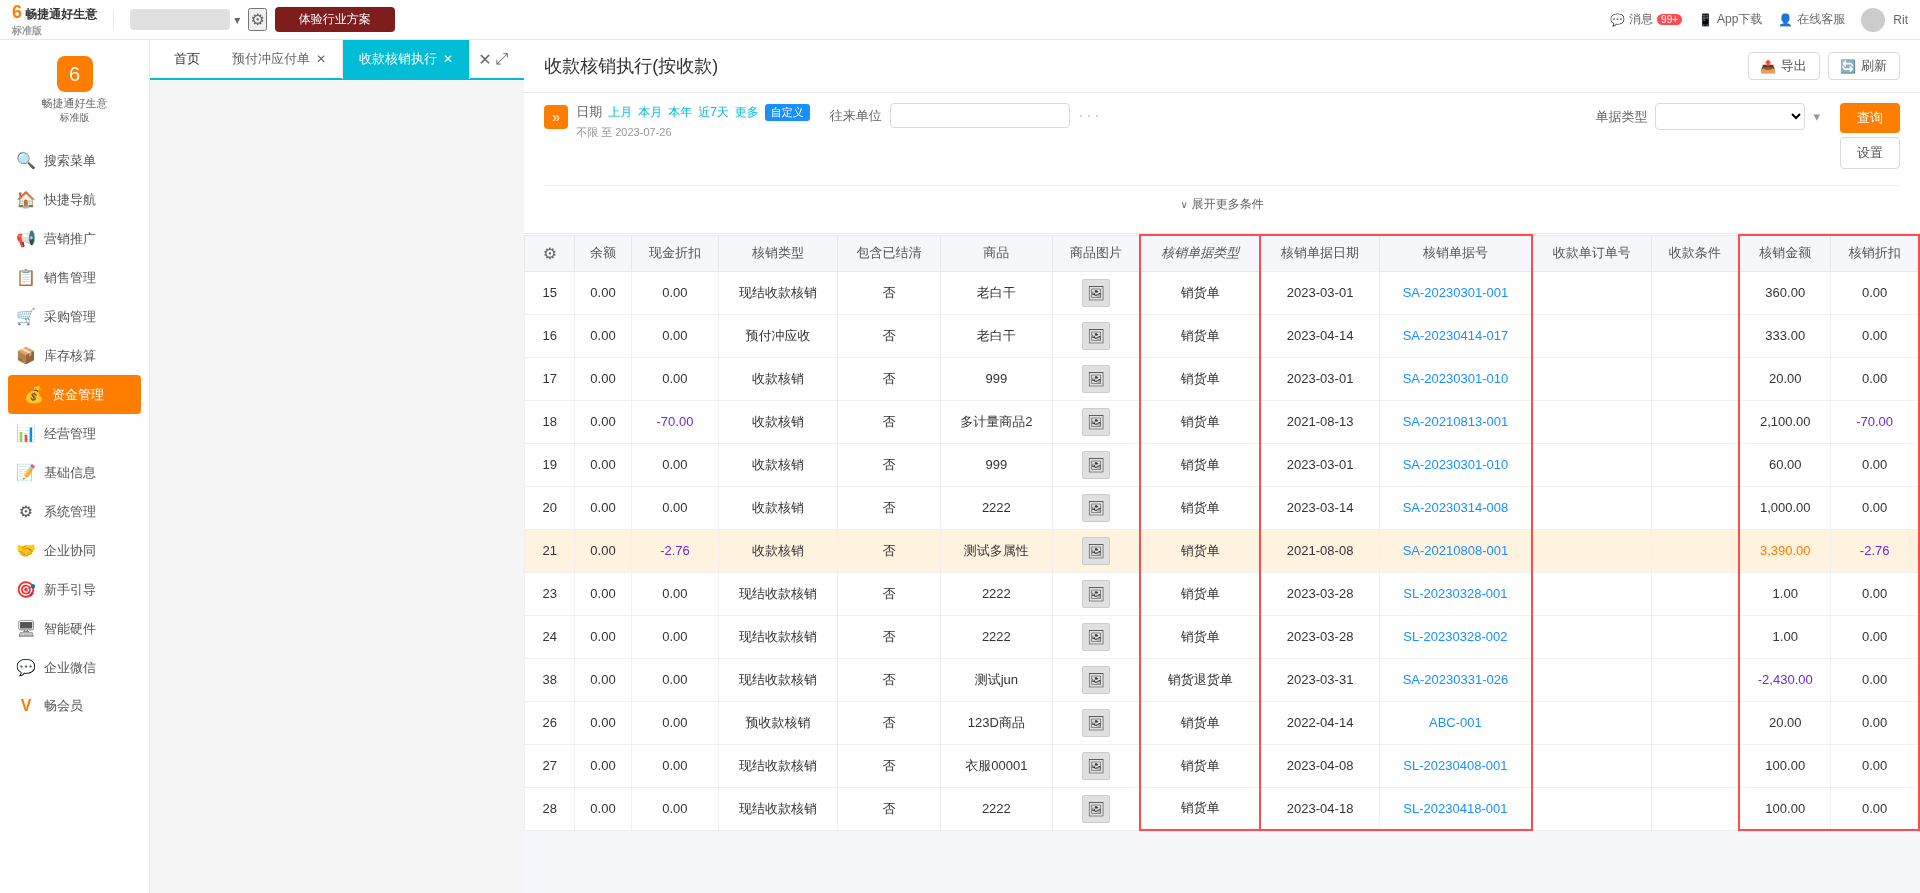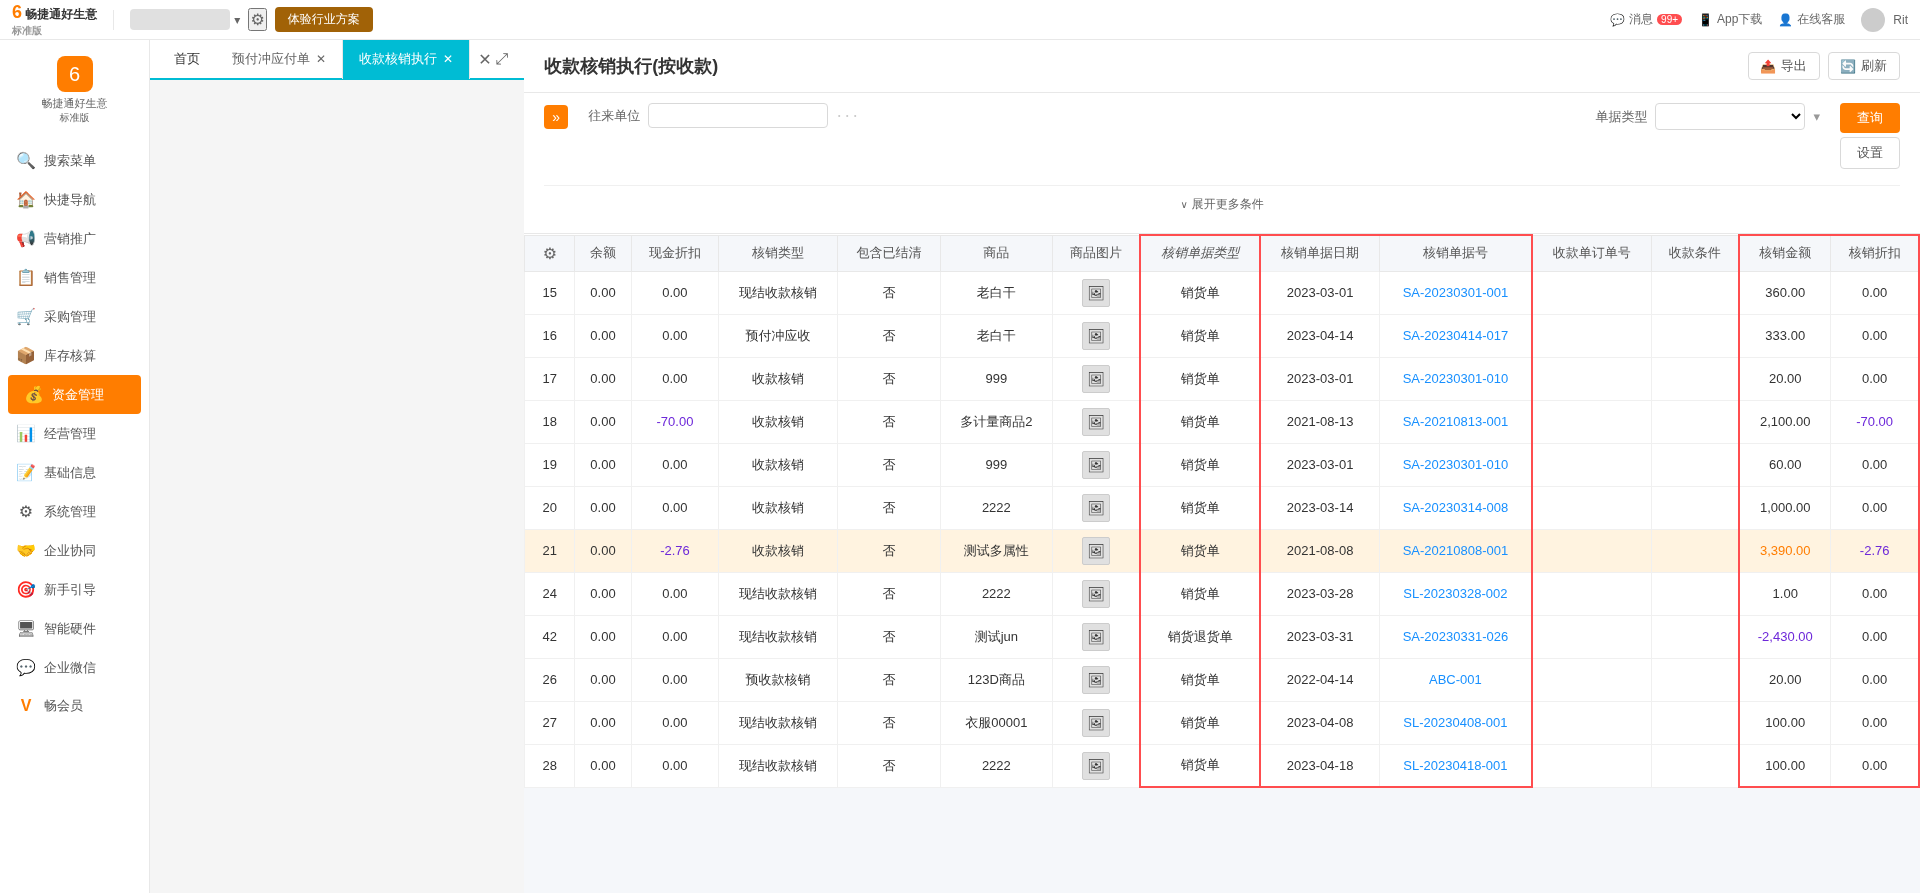--- a/index.html
+++ b/index.html
@@ -13,24 +13,24 @@
       align-items: center;
       padding: 0 12px;
       border-bottom: 1px solid #e8e8e8;
       justify-content: space-between;
     }
     .top-bar-left { display: flex; align-items: center; gap: 8px; }
     .top-bar-logo { color: #ff7d00; font-weight: bold; font-size: 12px; }
     .top-bar-dropdown { display: flex; align-items: center; gap: 4px; color: #666; font-size: 12px; cursor: pointer; }
     .top-bar-gear { color: #666; cursor: pointer; font-size: 16px; }
     .btn-orange-outline {
-      background: #a16207;
+      background: #7f1d1d;
       color: #fff;
       border: none;
-      padding: 4px 13px;
+      padding: 4px 24px;
       border-radius: 4px;
       cursor: pointer;
       font-size: 12px;
     }
     .top-bar-right { display: flex; align-items: center; gap: 16px; font-size: 12px; color: #666; }
     .badge { background: #ff4d4f; color: #fff; border-radius: 10px; padding: 0 4px; font-size: 10px; }
     .user-avatar { width: 24px; height: 24px; border-radius: 50%; background: #ccc; }
 
     
     .main-layout { display: flex; height: calc(893px - 40px); }
@@ -109,21 +109,21 @@
 
     
     .page-header {
       background: #fff;
       padding: 12px 20px;
       display: flex;
       align-items: center;
       justify-content: space-between;
       border-bottom: 1px solid #e8e8e8;
     }
-    .page-title { font-size: 18px; font-weight: bold; color: #333; }
+    .page-title { font-size: 18px; font-weight: normal; color: #333; }
     .page-header-actions { display: flex; gap: 8px; }
     .btn-action {
       display: flex; align-items: center; gap: 4px;
       padding: 4px 12px;
       border: 1px solid #d9d9d9;
       border-radius: 4px;
       background: #fff;
       cursor: pointer;
       font-size: 13px;
       color: #555;
@@ -418,20 +418,32 @@
             <span>刷新</span>
           </button>
         </div>
       </div>
 
       <div class="filter-section">
         <div class="filter-main-row">
 
           <div style="display:flex;align-items:flex-start;gap:8px;">
             <button style="background:#ff7d00;color:#fff;border:none;border-radius:4px;padding:4px 8px;cursor:pointer;font-size:14px;margin-top:2px;">»</button>
+            <div class="filter-date-group">
+              <div class="filter-date-btns">
+                <span class="filter-label-text">日期</span>
+                <button class="date-btn">上月</button>
+                <button class="date-btn">本月</button>
+                <button class="date-btn">本年</button>
+                <button class="date-btn">近7天</button>
+                <button class="date-btn">更多</button>
+                <button class="date-btn-custom">自定义</button>
+              </div>
+              <div class="filter-date-range-text">不限 至 2023-07-26</div>
+            </div>
           </div>
 
           <div class="filter-middle">
             <span class="filter-label-text" style="margin-right:8px;">往来单位</span>
             <input type="text" class="filter-input" style="width: 180px;">
             <span style="color:#ccc;font-size:18px;letter-spacing:2px;margin:0 8px;">···</span>
           </div>
 
           <div style="display:flex;align-items:center;gap:8px;">
             <span class="filter-label-text">单据类型</span>
@@ -597,39 +609,57 @@
                 </td>
                 <td style="border-left: 2px solid rgb(255, 77, 79); border-right: 2px solid rgb(255, 77, 79);">销货单</td>
                 <td>2021-08-08</td>
                 <td style="border-right: 2px solid rgb(255, 77, 79);"><a class="link-blue" href="#">SA-20210808-001</a></td>
                 <td></td>
                 <td></td>
                 <td style="border-left: 2px solid rgb(255, 77, 79); color: rgb(255, 125, 0);">3,390.00</td>
                 <td class="text-red" style="border-right: 2px solid rgb(255, 77, 79);">-2.76</td>
               </tr>
               <tr>
+                <td>23</td>
+                <td>0.00</td>
+                <td>0.00</td>
+                <td>现结收款核销</td>
+                <td>否</td>
+                <td>2222</td>
+                <td>
+                  <div style="width: 28px; height: 28px; background: rgb(224, 224, 224); border: 1px solid rgb(204, 204, 204); border-radius: 2px; margin: auto; display: flex; align-items: center; justify-content: center; font-size: 14px;">🖼</div>
+                </td>
+                <td style="border-left: 2px solid rgb(255, 77, 79); border-right: 2px solid rgb(255, 77, 79);">销货单</td>
+                <td>2023-03-28</td>
+                <td style="border-right: 2px solid rgb(255, 77, 79);"><a class="link-blue" href="#">SL-20230328-001</a></td>
+                <td></td>
+                <td></td>
+                <td style="border-left: 2px solid rgb(255, 77, 79);">1.00</td>
+                <td style="border-right: 2px solid rgb(255, 77, 79);">0.00</td>
+              </tr>
+              <tr>
                 <td>24</td>
                 <td>0.00</td>
                 <td>0.00</td>
                 <td>现结收款核销</td>
                 <td>否</td>
                 <td>2222</td>
                 <td>
                   <div style="width: 28px; height: 28px; background: rgb(224, 224, 224); border: 1px solid rgb(204, 204, 204); border-radius: 2px; margin: auto; display: flex; align-items: center; justify-content: center; font-size: 14px;">🖼</div>
                 </td>
                 <td style="border-left: 2px solid rgb(255, 77, 79); border-right: 2px solid rgb(255, 77, 79);">销货单</td>
                 <td>2023-03-28</td>
                 <td style="border-right: 2px solid rgb(255, 77, 79);"><a class="link-blue" href="#">SL-20230328-002</a></td>
                 <td></td>
                 <td></td>
                 <td style="border-left: 2px solid rgb(255, 77, 79);">1.00</td>
                 <td style="border-right: 2px solid rgb(255, 77, 79);">0.00</td>
               </tr>
               <tr>
-                <td>42</td>
+                <td>38</td>
                 <td>0.00</td>
                 <td>0.00</td>
                 <td>现结收款核销</td>
                 <td>否</td>
                 <td>测试jun</td>
                 <td>
                   <div style="width: 28px; height: 28px; background: rgb(224, 224, 224); border: 1px solid rgb(204, 204, 204); border-radius: 2px; margin: auto; display: flex; align-items: center; justify-content: center; font-size: 14px;">🖼</div>
                 </td>
                 <td style="border-left: 2px solid rgb(255, 77, 79); border-right: 2px solid rgb(255, 77, 79);">销货退货单</td>
                 <td>2023-03-31</td>

